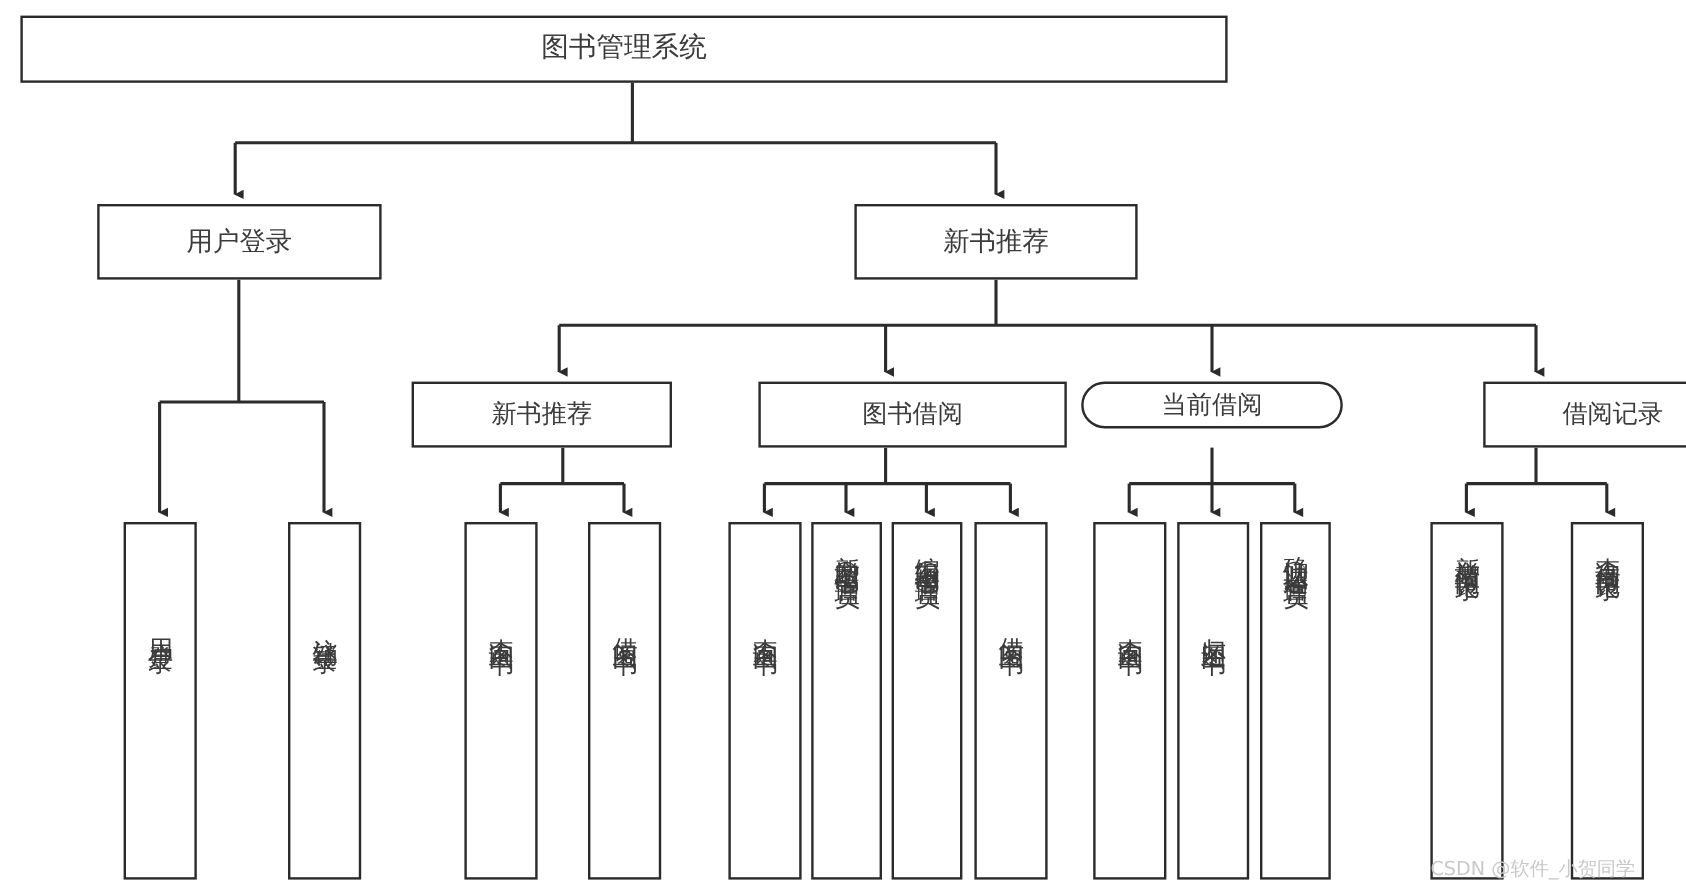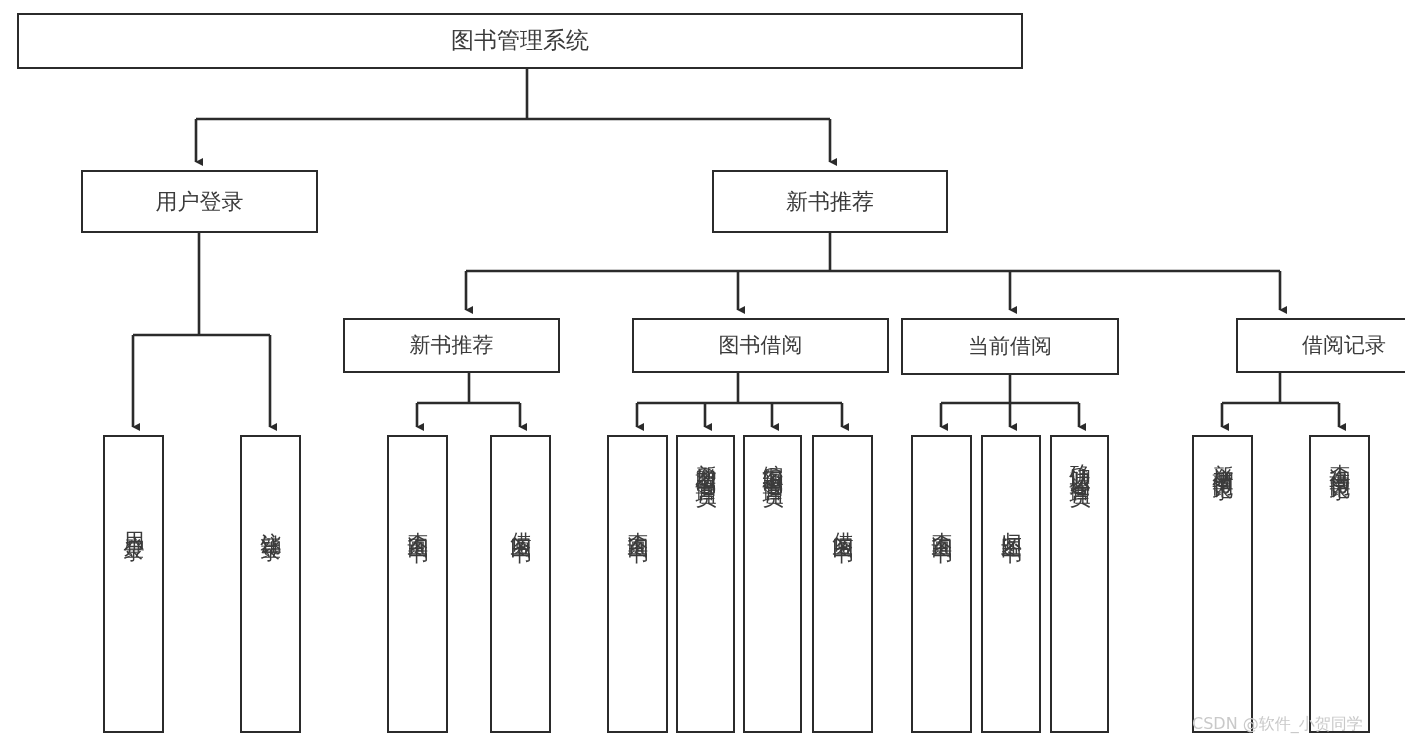--- a/index.html
+++ b/index.html
@@ -133,21 +133,21 @@
   <div class="node lvl2" style="left:712px; top:170px; width:236px; height:63px;">
     <span class="label">新书推荐</span>
   </div>
 
   <div class="node lvl3" style="left:343px; top:318px; width:217px; height:55px;">
     <span class="label">新书推荐</span>
   </div>
   <div class="node lvl3" style="left:632px; top:318px; width:257px; height:55px;">
     <span class="label">图书借阅</span>
   </div>
-  <div class="node lvl3" style="left:901px; top:318px; width:218px; height:57px;">
+  <div class="node lvl3" style="left:901px; top:318px; width:218px; height:39px;border-radius:21px;">
     <span class="label">当前借阅</span>
   </div>
   <div class="node lvl3" style="left:1236px; top:318px; width:216px; height:55px;">
     <span class="label">借阅记录</span>
   </div>
 
   <div class="node leaf mid" style="left:103px; top:435px; width:61px; height:298px;">
     <span class="label">用户登录</span>
   </div>
   <div class="node leaf mid" style="left:240px; top:435px; width:61px; height:298px;">

